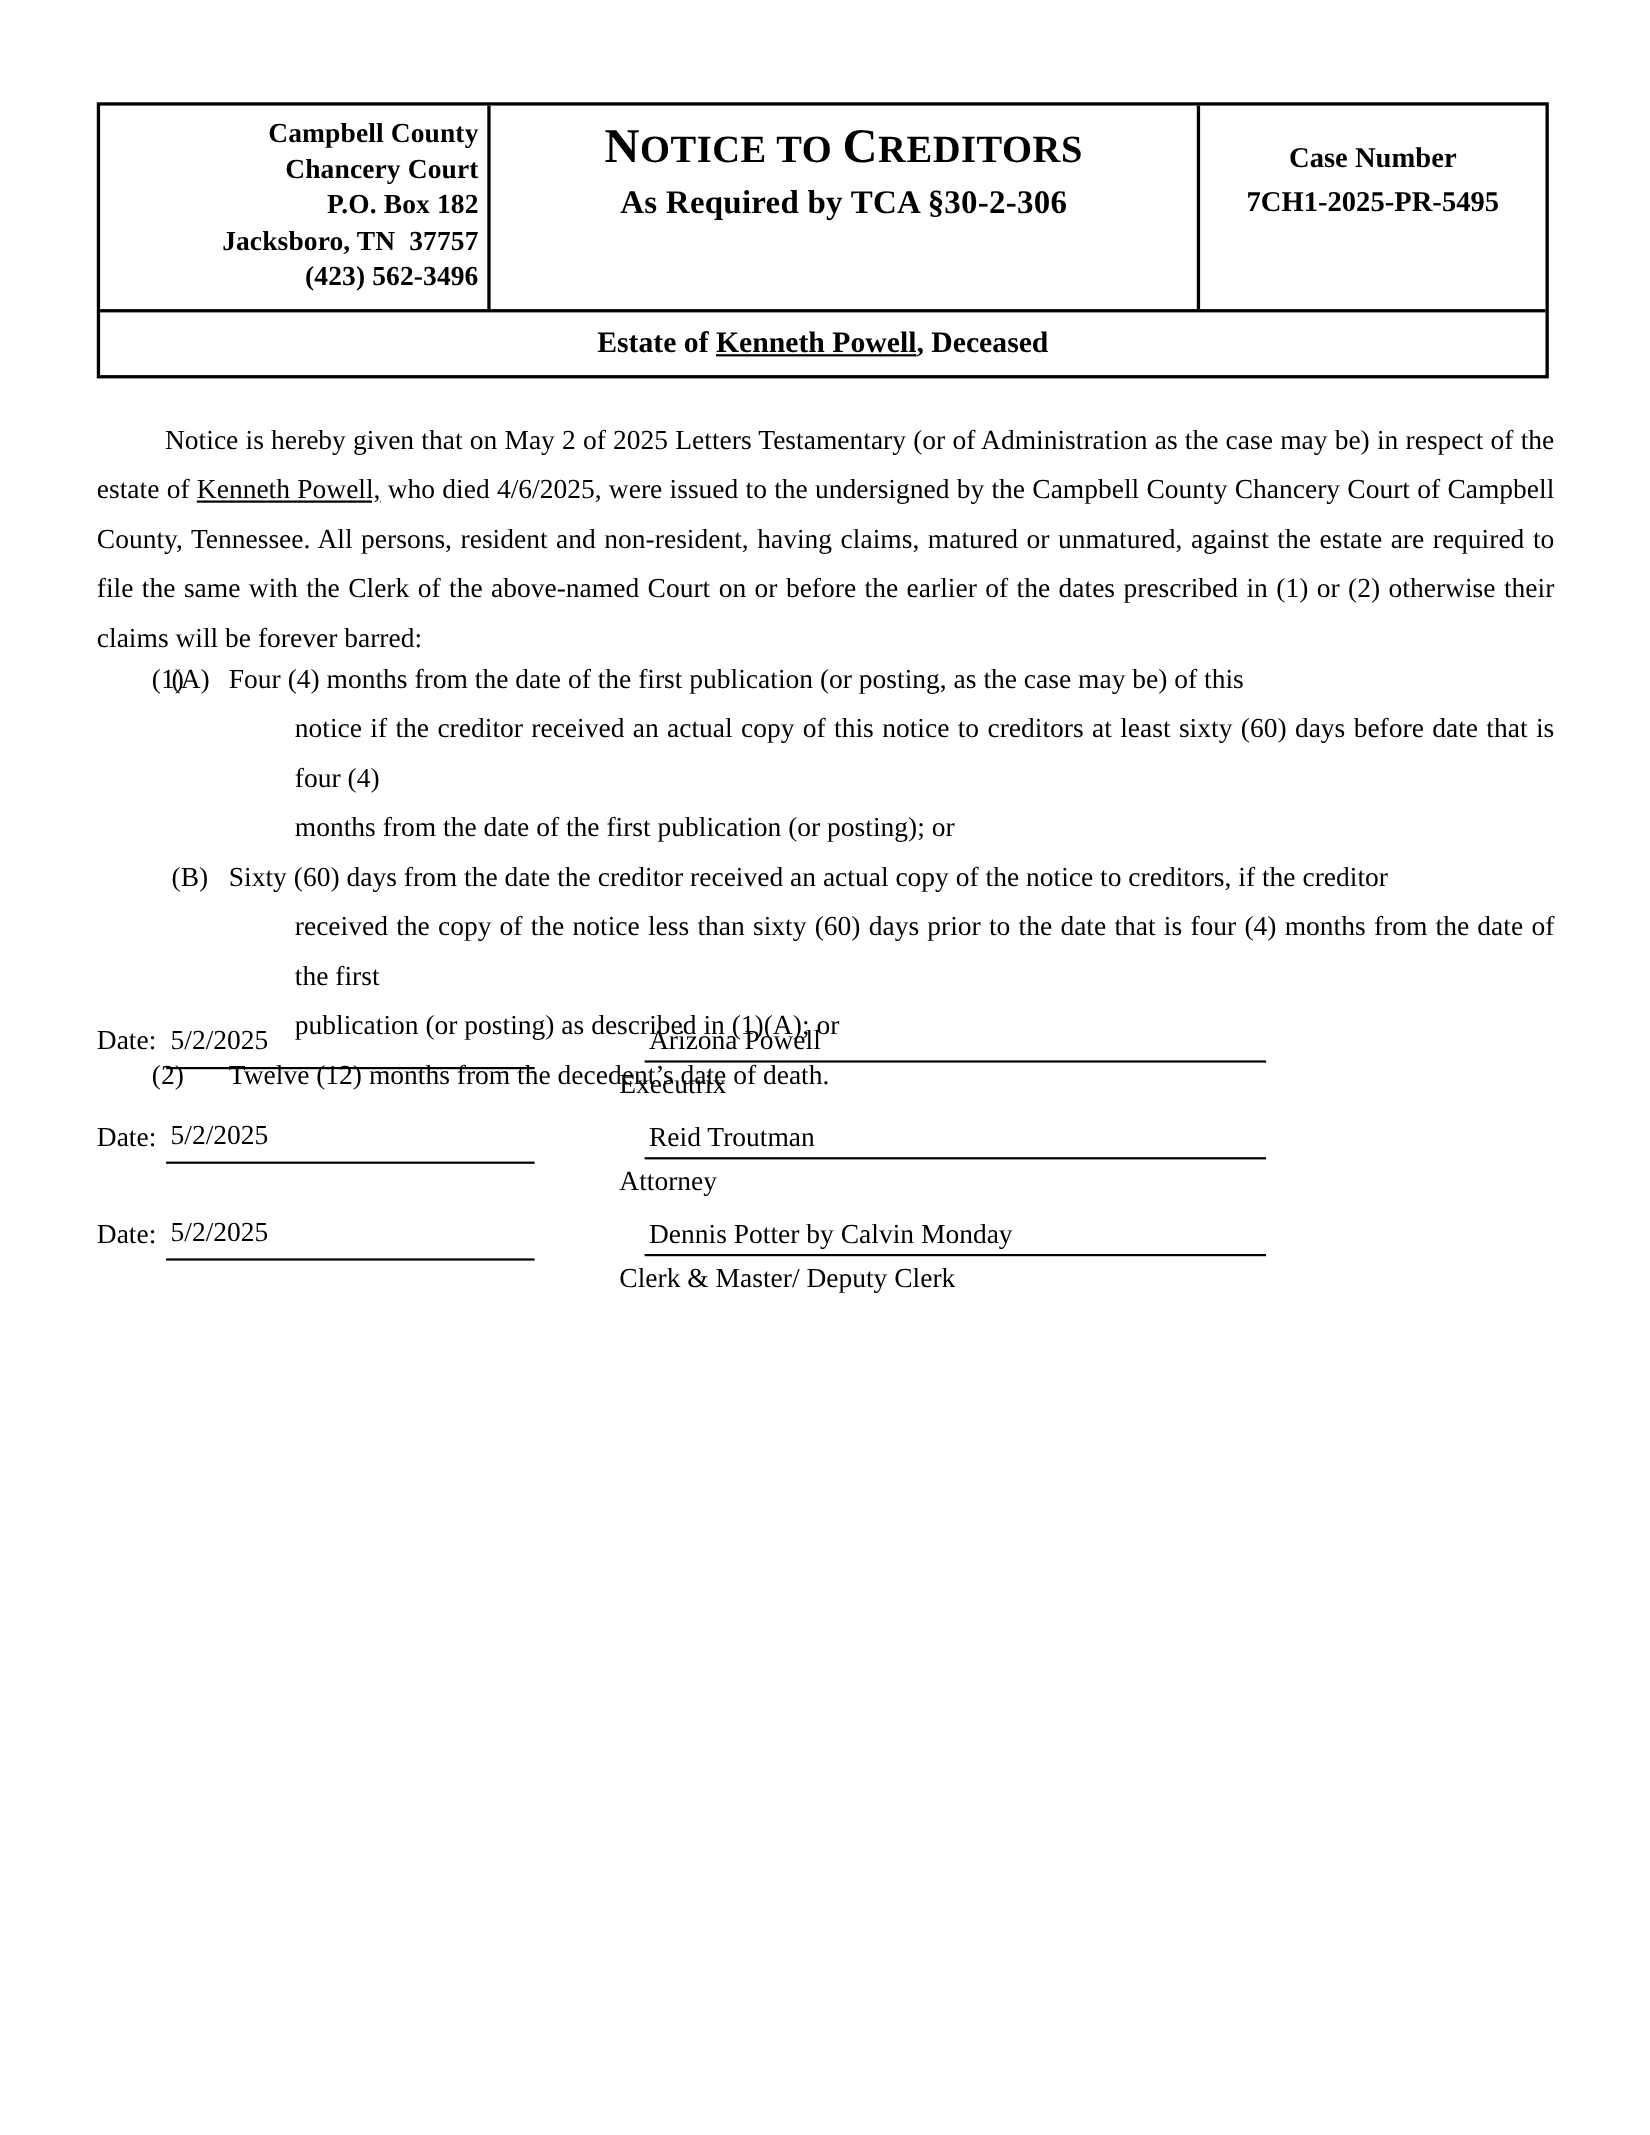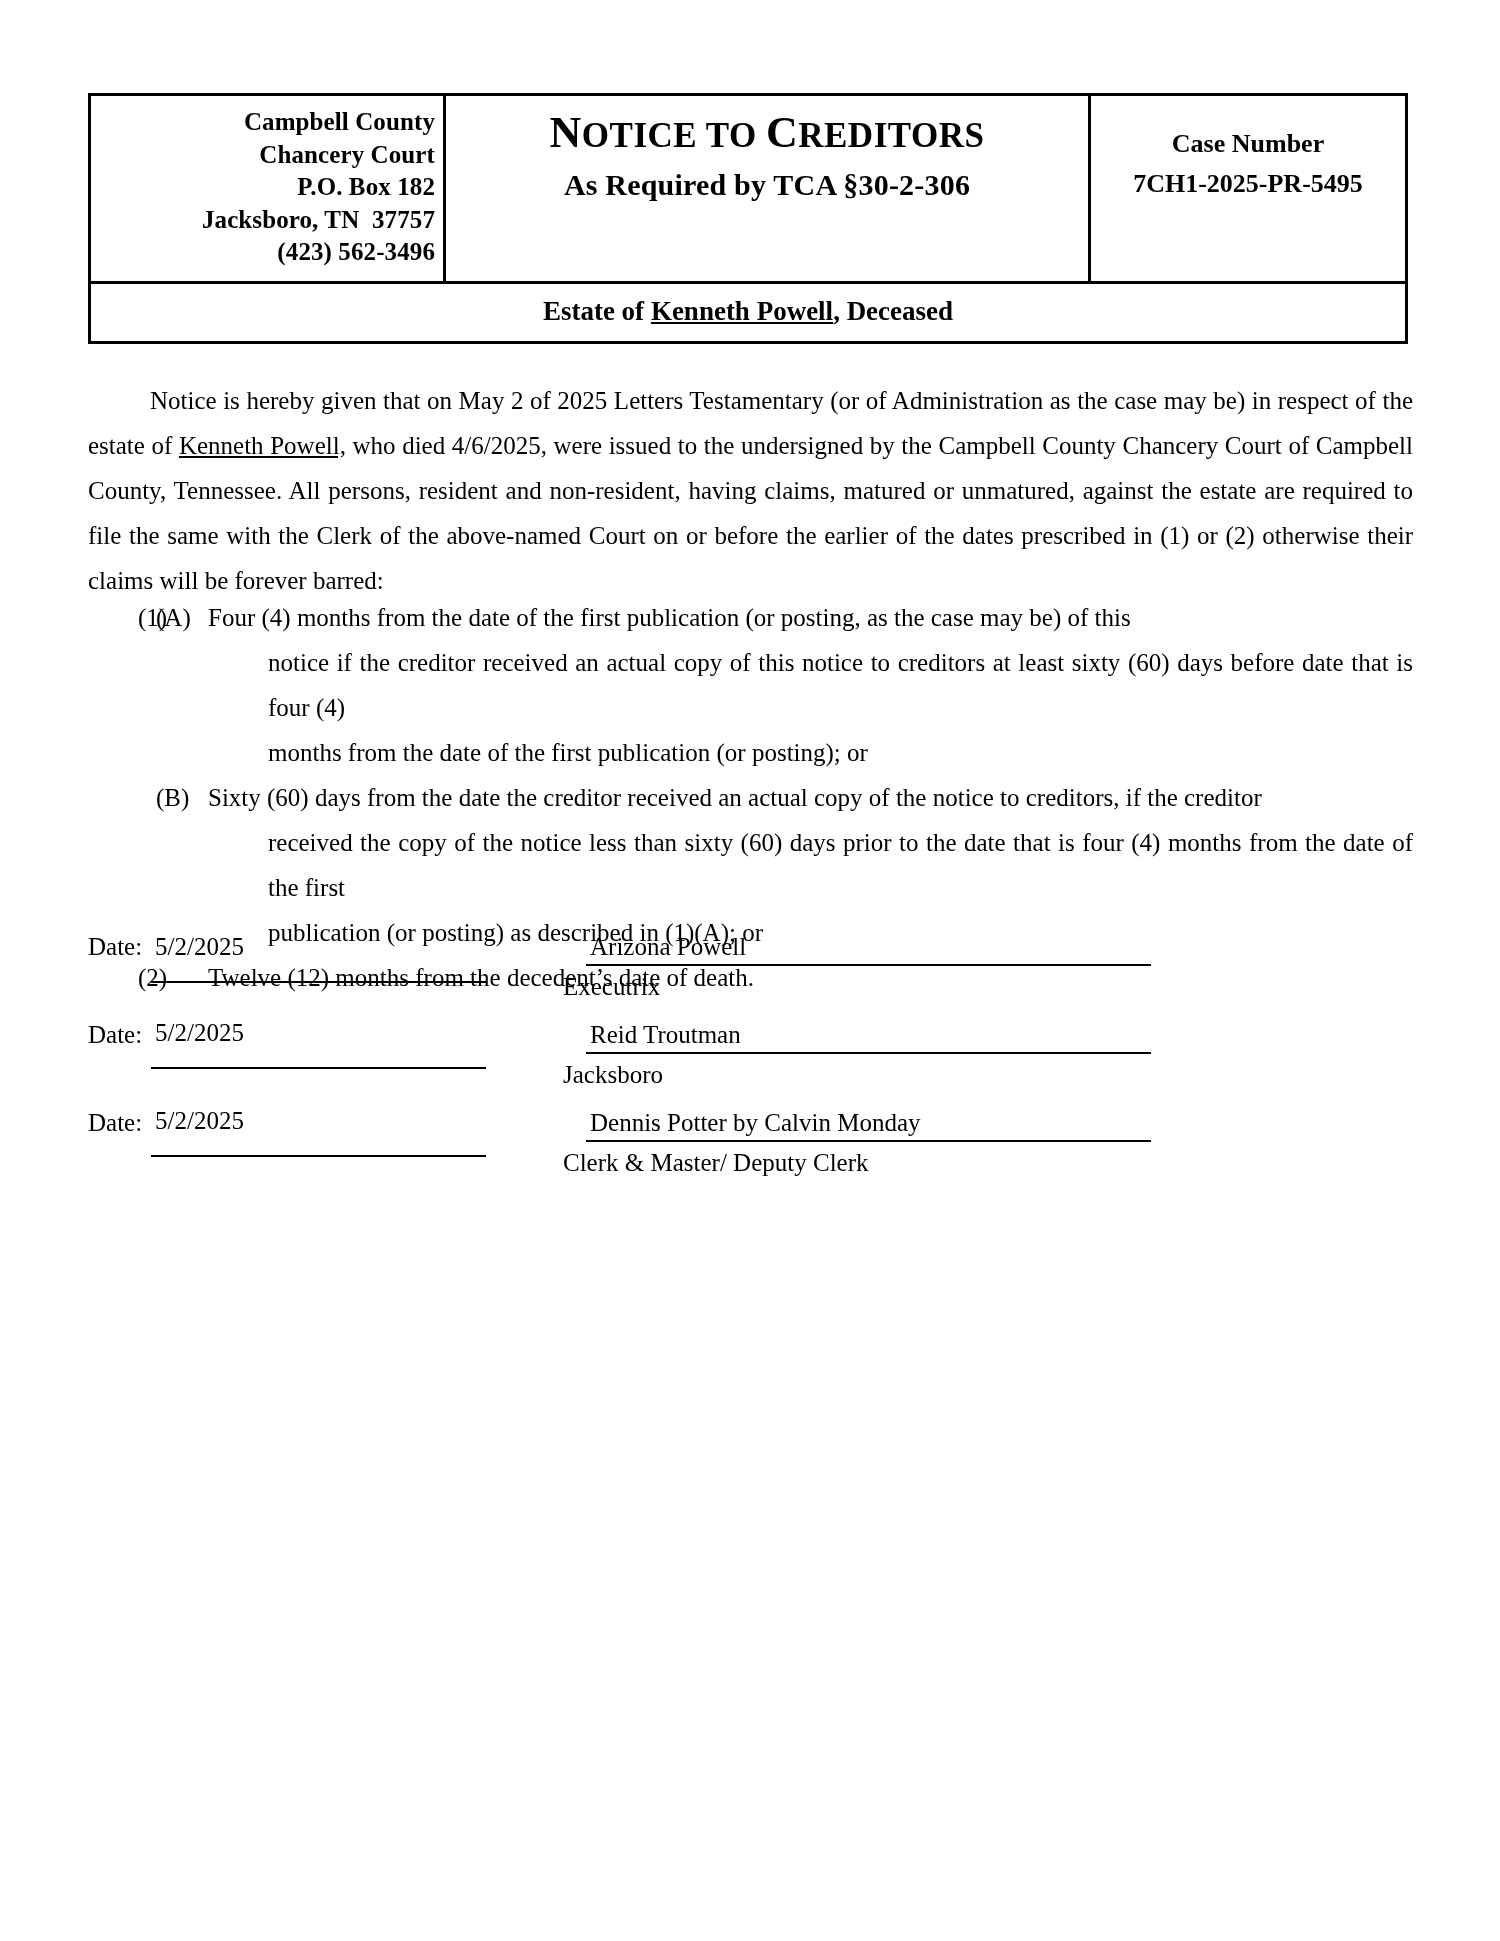--- a/index.html
+++ b/index.html
@@ -161,21 +161,21 @@
     left: 0;
     top: 8px;
     white-space: nowrap;
   }
   .sig-date-value {
     position: absolute;
     left: 63px;
     top: 8px;
     width: 335px;
     border-bottom: 2.5px solid #000;
-    padding-bottom: 20px;
+    padding-bottom: 9px;
     padding-left: 4px;
     box-sizing: border-box;
   }
   .sig-name {
     position: absolute;
     left: 498px;
     top: 8px;
     width: 565px;
     border-bottom: 2.5px solid #000;
     padding-bottom: 3px;
@@ -264,21 +264,21 @@
       <div class="sig-date-label">Date:</div>
       <div class="sig-date-value">5/2/2025</div>
       <div class="sig-name">Arizona Powell</div>
       <div class="sig-role">Executrix</div>
     </div>
 
     <div class="sig-row r2">
       <div class="sig-date-label">Date:</div>
       <div class="sig-date-value">5/2/2025</div>
       <div class="sig-name">Reid Troutman</div>
-      <div class="sig-role">Jacksboro</div>
+      <div class="sig-role">Attorney</div>
     </div>
 
     <div class="sig-row r3">
       <div class="sig-date-label">Date:</div>
       <div class="sig-date-value">5/2/2025</div>
       <div class="sig-name">Dennis Potter by Calvin Monday</div>
       <div class="sig-role">Clerk &amp; Master/ Deputy Clerk</div>
     </div>
 
   </div>

